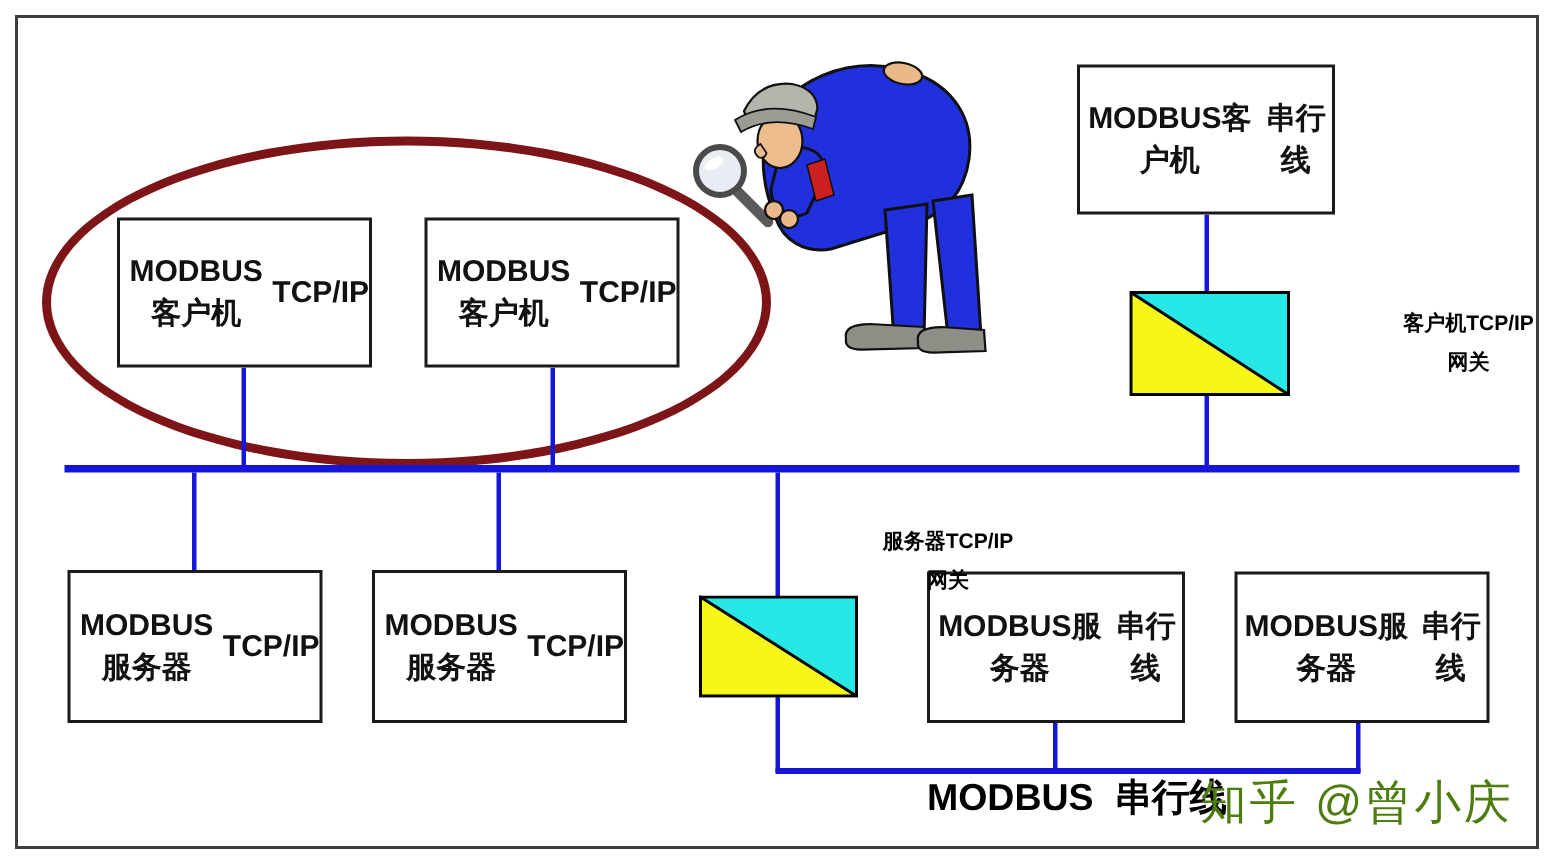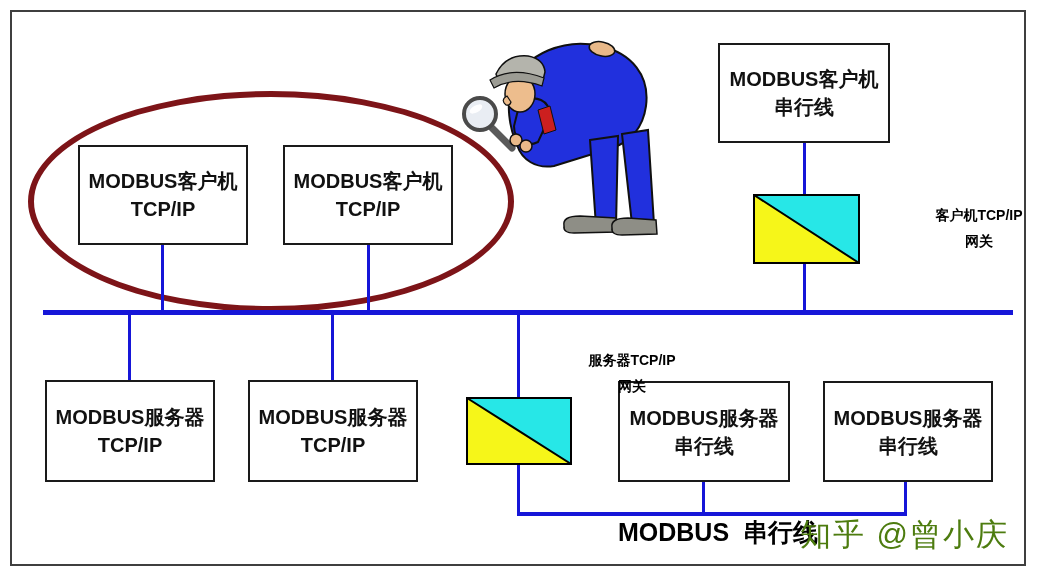--- a/index.html
+++ b/index.html
@@ -10,21 +10,21 @@
   .frame {
     position:absolute; left:10px; top:10px; width:1016px; height:556px;
     border:2px solid #3f3f3f; box-sizing:border-box; background:#ffffff;
   }
   .ellipse {
     position:absolute; left:28px; top:91px; width:486px; height:221px;
     border:6px solid #7d1418; border-radius:50%; box-sizing:border-box;
   }
   .node {
     position:absolute; background:#ffffff; border:2px solid #1a1a1a;
-    box-sizing:border-box; display:flex; flex-direction:column;
+    box-sizing:border-box; display:flex; 
     align-items:center; justify-content:center; text-align:center;
     font-weight:bold; font-size:20px; line-height:28px; color:#111;
   }
   .vline, .hline { position:absolute; background:#1616d8; }
   .lbl { position:absolute; font-weight:bold; color:#000; text-align:center; }
   .lbl-bus   { font-size:22px; line-height:24px; word-spacing:9px; }
   .lbl-gw    { font-size:14px; line-height:26px;padding-left:39px; }
   .lbl-serial{ font-size:25px; line-height:24px; word-spacing:7px; }
   .gateway { position:absolute; }
   .figure  { position:absolute; }

